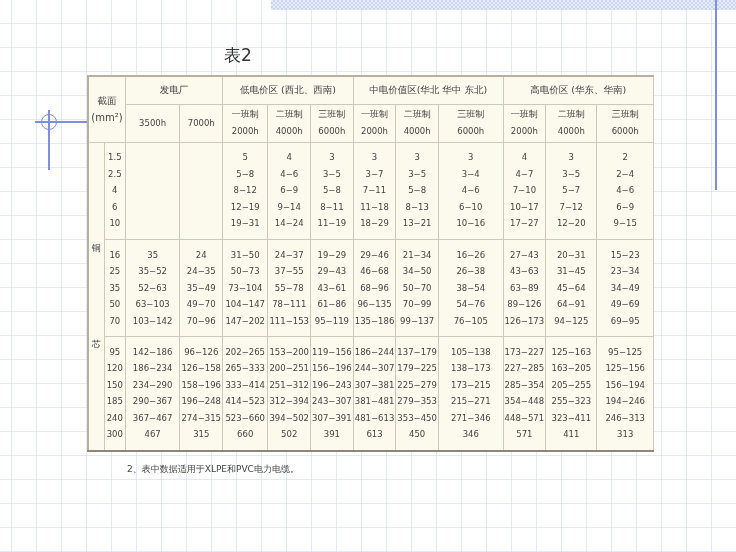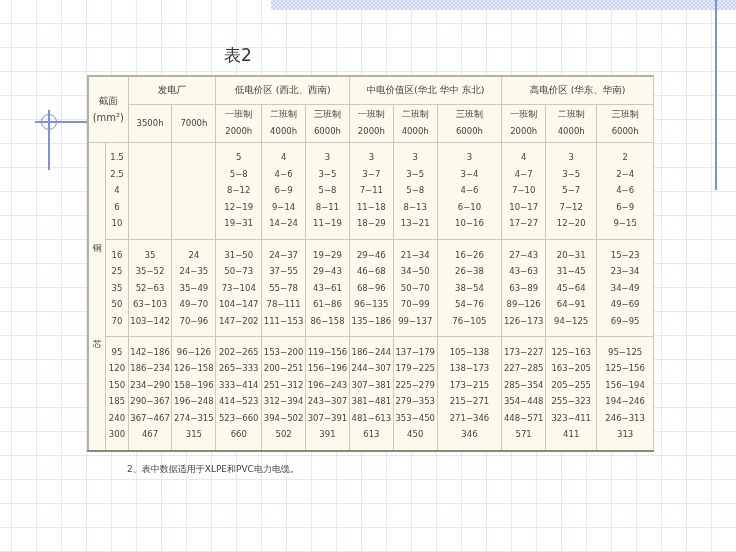--- a/index.html
+++ b/index.html
@@ -269,21 +269,21 @@
           <span>37−55</span>
           <span>55−78</span>
           <span>78−111</span>
           <span>111−153</span>
         </td>
         <td class="stack" style="padding:6px 0">
           <span>19−29</span>
           <span>29−43</span>
           <span>43−61</span>
           <span>61−86</span>
-          <span>86−158</span>
+          <span>95−119</span>
         </td>
         <td class="stack" style="padding:6px 0">
           <span>29−46</span>
           <span>46−68</span>
           <span>68−96</span>
           <span>96−135</span>
           <span>135−186</span>
         </td>
         <td class="stack" style="padding:6px 0">
           <span>21−34</span>
@@ -323,21 +323,21 @@
       </tr>
       <tr>
         <td class="stack" style="padding:6px 0">
           <span>95</span>
           <span>120</span>
           <span>150</span>
           <span>185</span>
           <span>240</span>
           <span>300</span>
         </td>
-        <td class="stack" style="padding:6px 0">
+        <td class="stack" style="padding:6px 7px">
           <span>142−186</span>
           <span>186−234</span>
           <span>234−290</span>
           <span>290−367</span>
           <span>367−467</span>
           <span>467</span>
         </td>
         <td class="stack" style="padding:6px 0">
           <span>96−126</span>
           <span>126−158</span>

